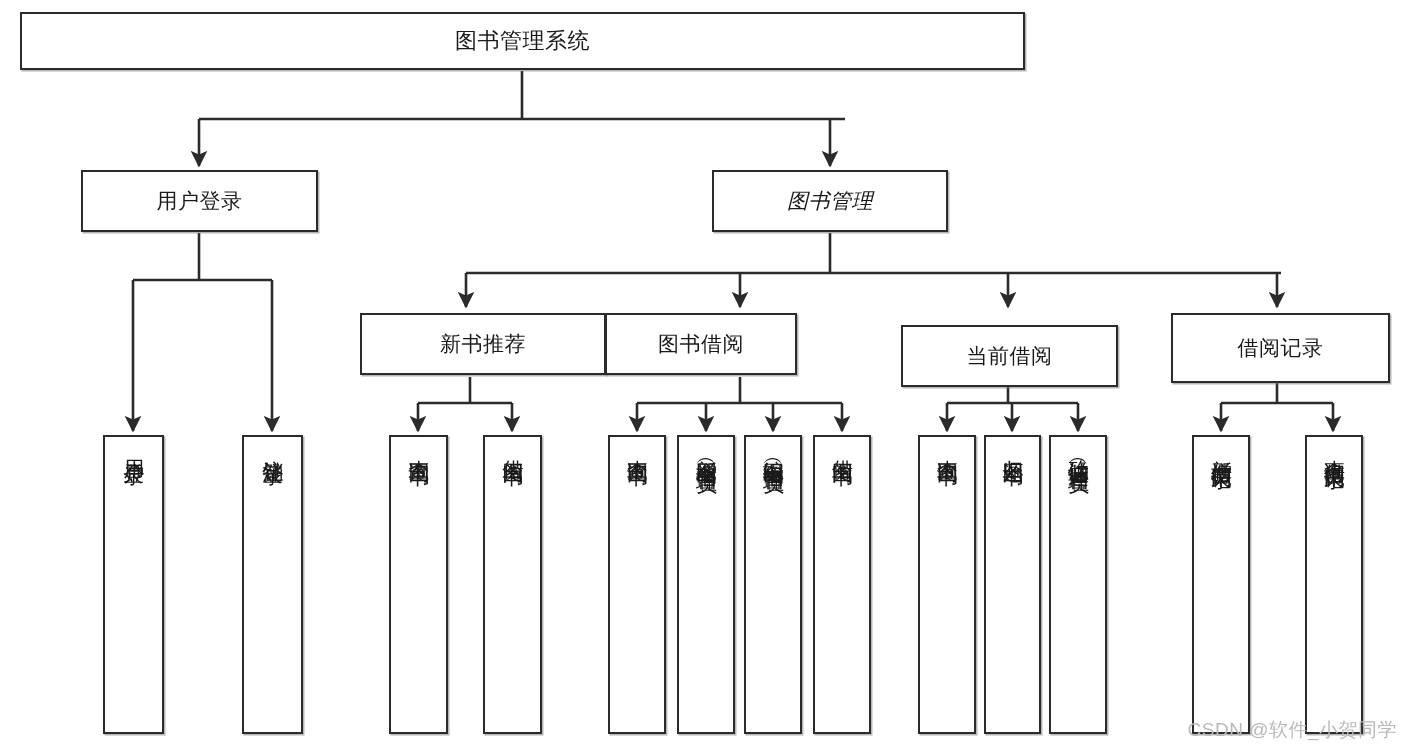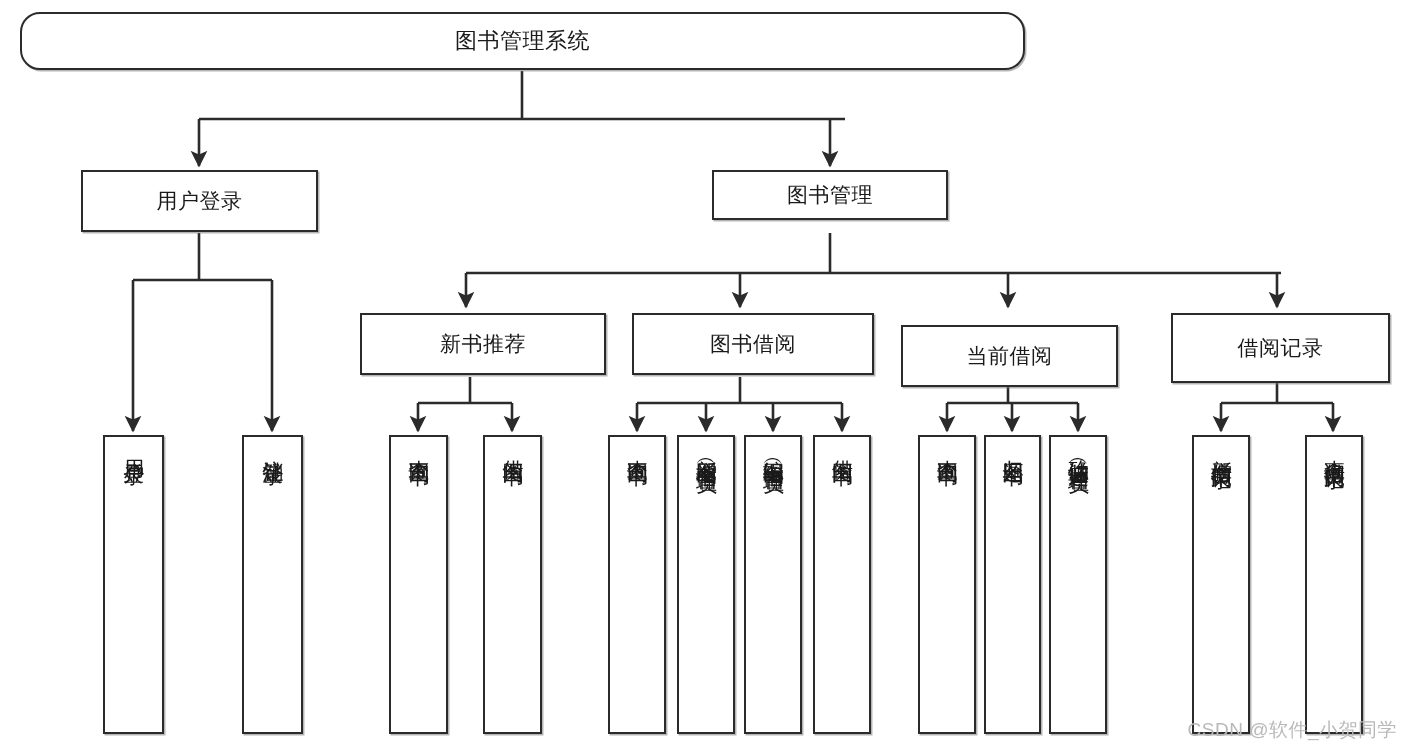--- a/index.html
+++ b/index.html
@@ -125,37 +125,37 @@
       <path d="M 1012 403 L 1012 431" marker-end="url(#arrow)"></path>
       <path d="M 1078 403 L 1078 431" marker-end="url(#arrow)"></path>
 
       <path d="M 1277 377 L 1277 403"></path>
       <path d="M 1221 403 L 1333 403"></path>
       <path d="M 1221 403 L 1221 431" marker-end="url(#arrow)"></path>
       <path d="M 1333 403 L 1333 431" marker-end="url(#arrow)"></path>
     </g>
   </svg>
 
-  <div class="node h root" style="left:20px; top:12px; width:1005px; height:58px;border-radius:20px;">
+  <div class="node h root" style="left:20px; top:12px; width:1005px; height:58px;">
     <span class="label">图书管理系统</span>
   </div>
 
   <div class="node h" style="left:81px; top:170px; width:237px; height:62px;">
     <span class="label">用户登录</span>
   </div>
 
-  <div class="node h" style="left:712px; top:170px; width:236px; height:50px;">
+  <div class="node h" style="left:712px; top:170px; width:236px; height:62px;font-style:italic;">
     <span class="label">图书管理</span>
   </div>
 
   <div class="node h" style="left:360px; top:313px; width:246px; height:62px;">
     <span class="label">新书推荐</span>
   </div>
 
-  <div class="node h" style="left:632px; top:313px; width:242px; height:62px;">
+  <div class="node h" style="left:605px; top:313px; width:192px; height:62px;">
     <span class="label">图书借阅</span>
   </div>
 
   <div class="node h" style="left:901px; top:313px; width:217px; height:62px;margin-top:12px;">
     <span class="label">当前借阅</span>
   </div>
 
   <div class="node h" style="left:1171px; top:313px; width:219px; height:70px;">
     <span class="label">借阅记录</span>
   </div>

